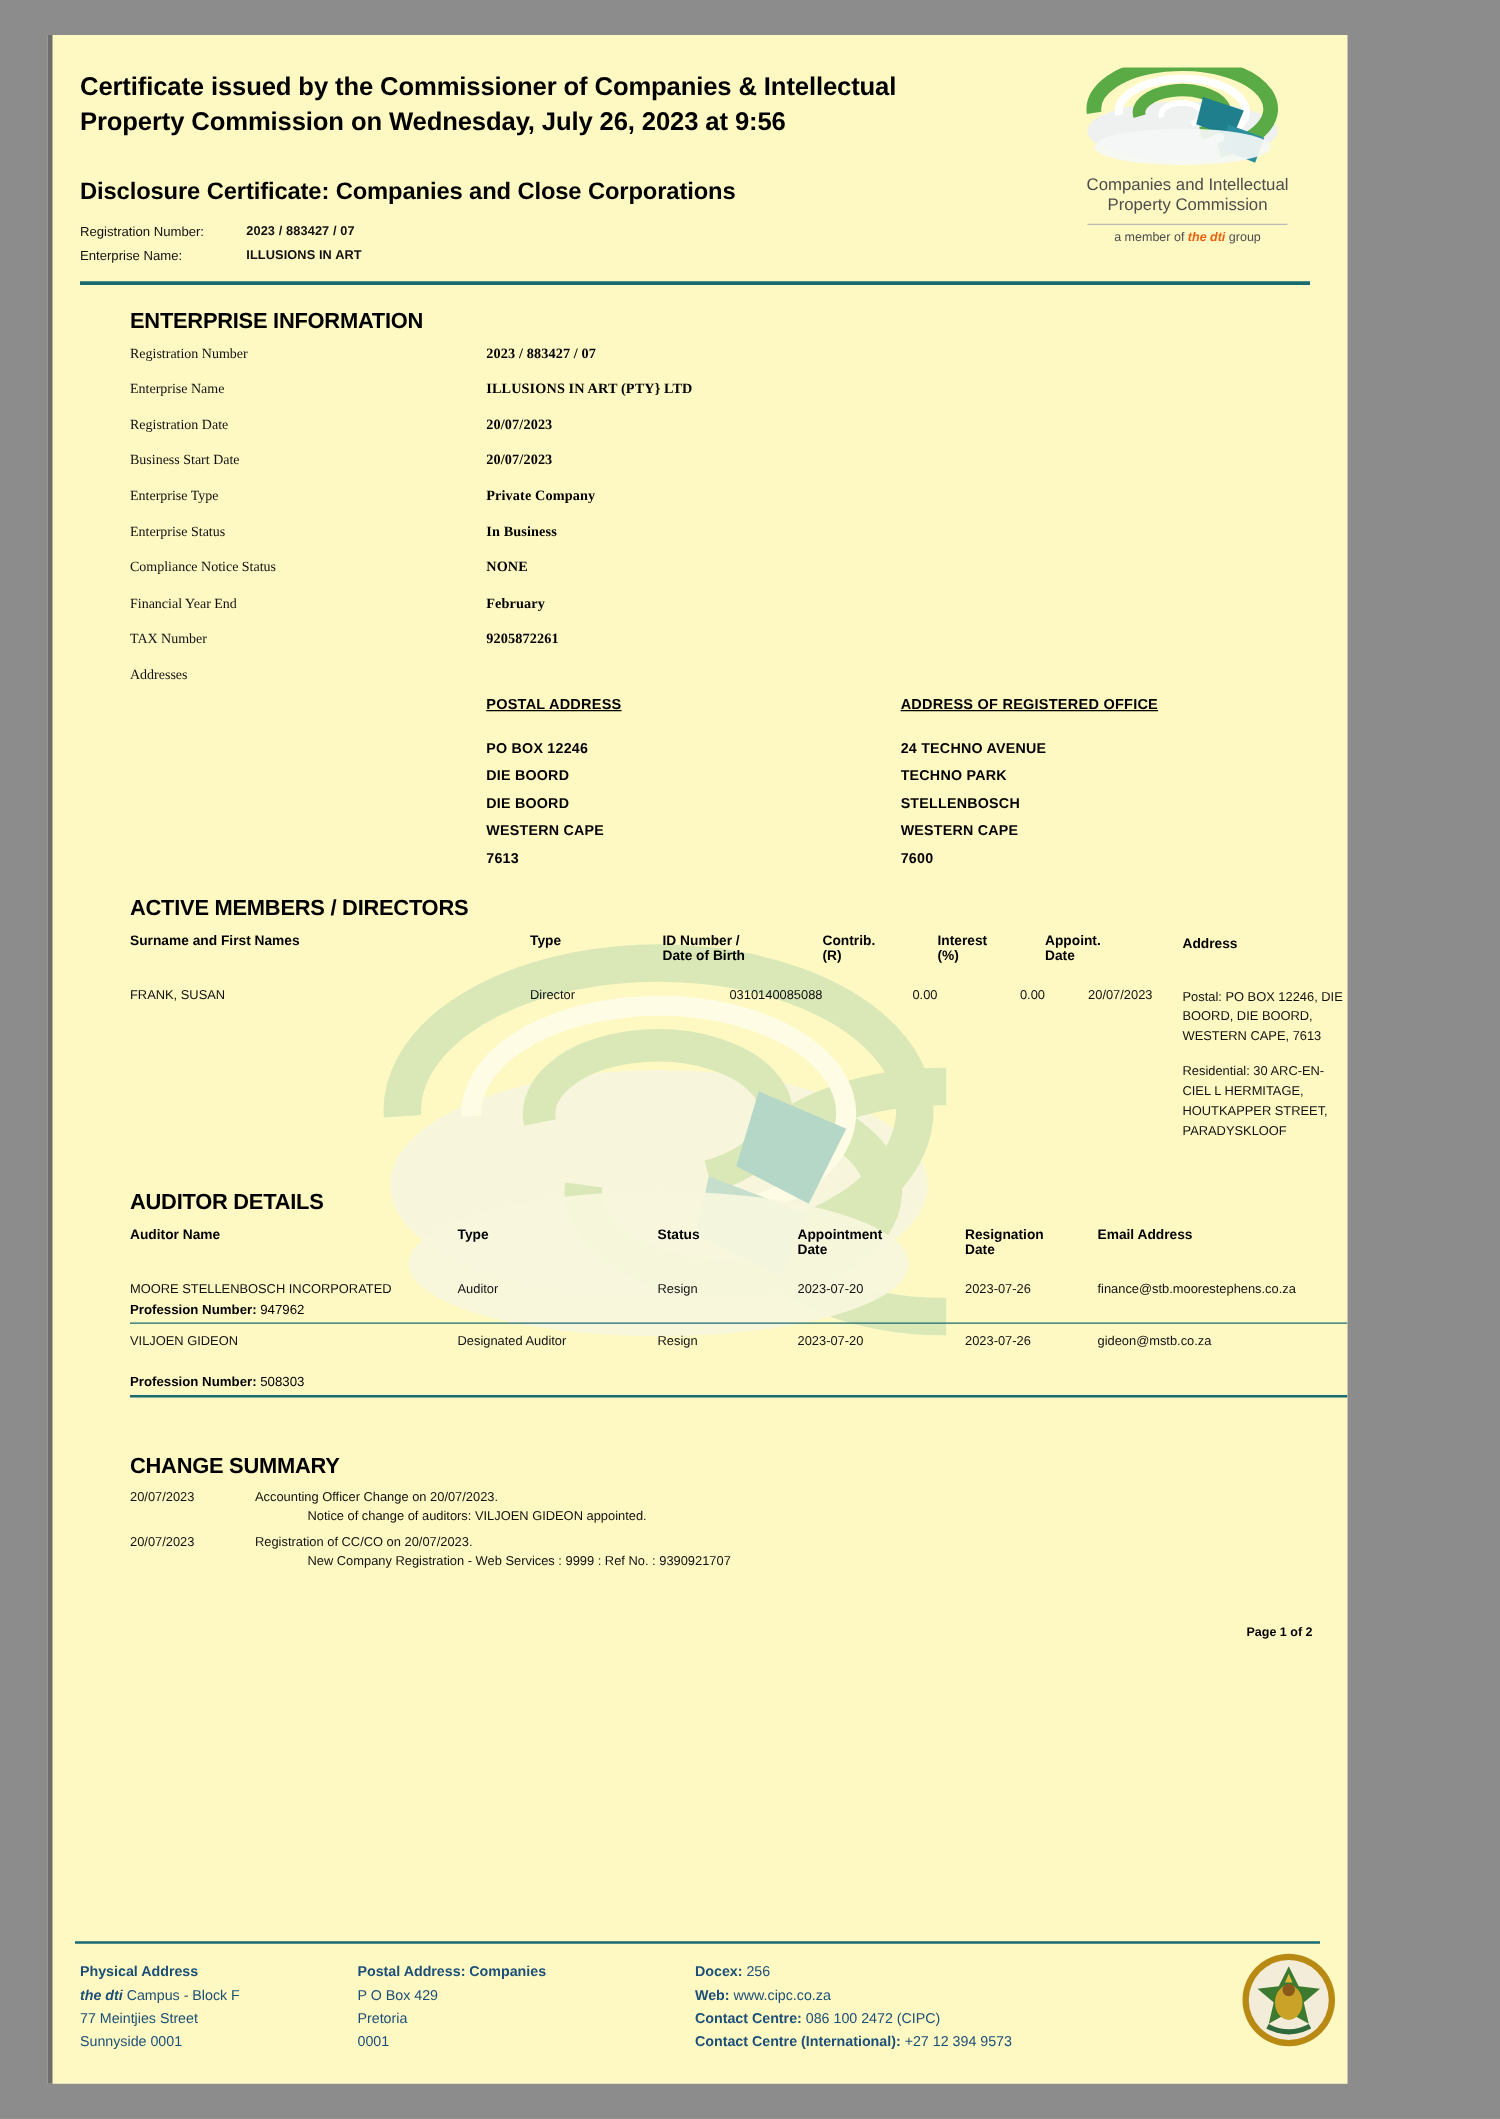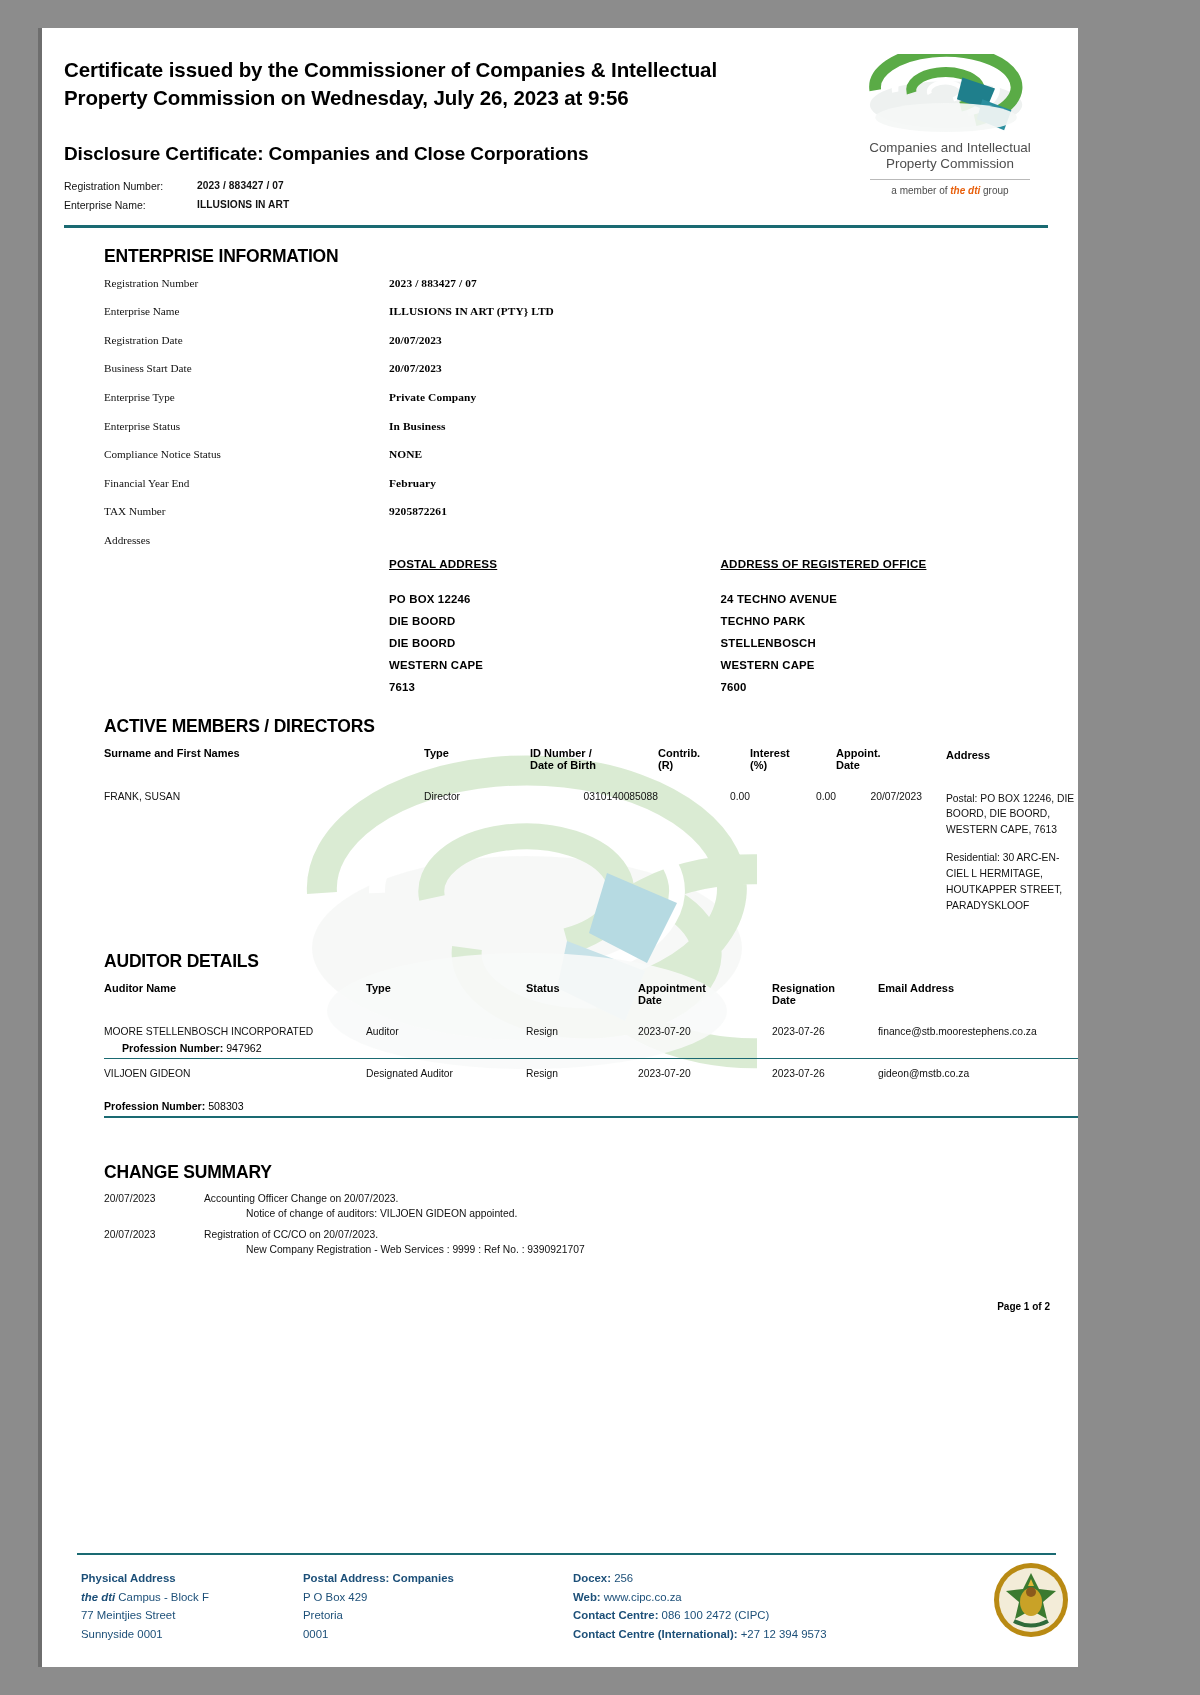--- a/index.html
+++ b/index.html
@@ -5,21 +5,21 @@
   * { box-sizing: border-box; margin: 0; padding: 0; }
   html, body {
     width: 1200px; height: 1695px;
     background: #8c8c8c;
     font-family: "Liberation Sans", sans-serif;
   }
   .page {
     position: absolute;
     left: 38px; top: 28px;
     width: 1040px; height: 1639px;
-    background: #ffffff;
+    background: #fef9c3;
     border-left: 4px solid #6e6e6e;
     overflow: hidden;
   }
   
   .watermark {
     position: absolute;
     left: 255px; top: 700px;
     width: 460px; height: 350px;
     opacity: .55;
     pointer-events: none;
@@ -115,21 +115,21 @@
   .cs .d { width: 100px; }
   .cs .t { }
   .cs .sub { margin-left: 142px; margin-bottom: 10px; }
 
   .pageno {
     text-align: right; font-size: 10px; font-weight: bold;
     margin: 0 28px 0 0;
   }
 
   
-  .footwrap { position: absolute; left: 0; bottom: 0; width: 100%; padding: 0 0 24px 17px; }
+  .footwrap { position: absolute; left: 0; bottom: 0; width: 100%; padding: 0 0 24px 0; }
   .footrule { height: 2.4px; background: #1a6a72; margin: 0 22px 14px 18px; }
   .foot { display: flex; padding: 0 20px 0 22px; font-size: 11.4px; color: #1c4f78; position: relative; }
   .foot .col { line-height: 1.62; }
   .fc1 { width: 222px; }
   .fc2 { width: 270px; }
   .fc3 { width: 420px; }
   .foot b { font-weight: bold; }
   .foot .italic { font-style: italic; font-weight: bold; }
   .coa { position: absolute; right: 8px; top: -8px; }
 </style>
@@ -339,21 +339,21 @@
               <td class="a-name">MOORE STELLENBOSCH INCORPORATED</td>
               <td class="a-type">Auditor</td>
               <td class="a-stat">Resign</td>
               <td class="a-app">2023-07-20</td>
               <td class="a-res">2023-07-26</td>
               <td class="a-mail">finance@stb.moorestephens.co.za</td>
             </tr>
           </tbody>
       </table>
       <div id="auditor-extras">
-          <div class="prof" style="margin-left: 44px; margin-top: 2px;"><b>Profession Number: </b><span>947962</span></div>
+          <div class="prof" style="margin-left: 26px; margin-top: 2px;"><b>Profession Number: </b><span>947962</span></div>
           <div class="rule"></div>
           <table class="mtab" style="margin-top: 6px;">
             <tbody>
               <tr>
                 <td class="a-name">VILJOEN GIDEON</td>
                 <td class="a-type">Designated Auditor</td>
                 <td class="a-stat">Resign</td>
                 <td class="a-app">2023-07-20</td>
                 <td class="a-res">2023-07-26</td>
                 <td class="a-mail">gideon@mstb.co.za</td>

